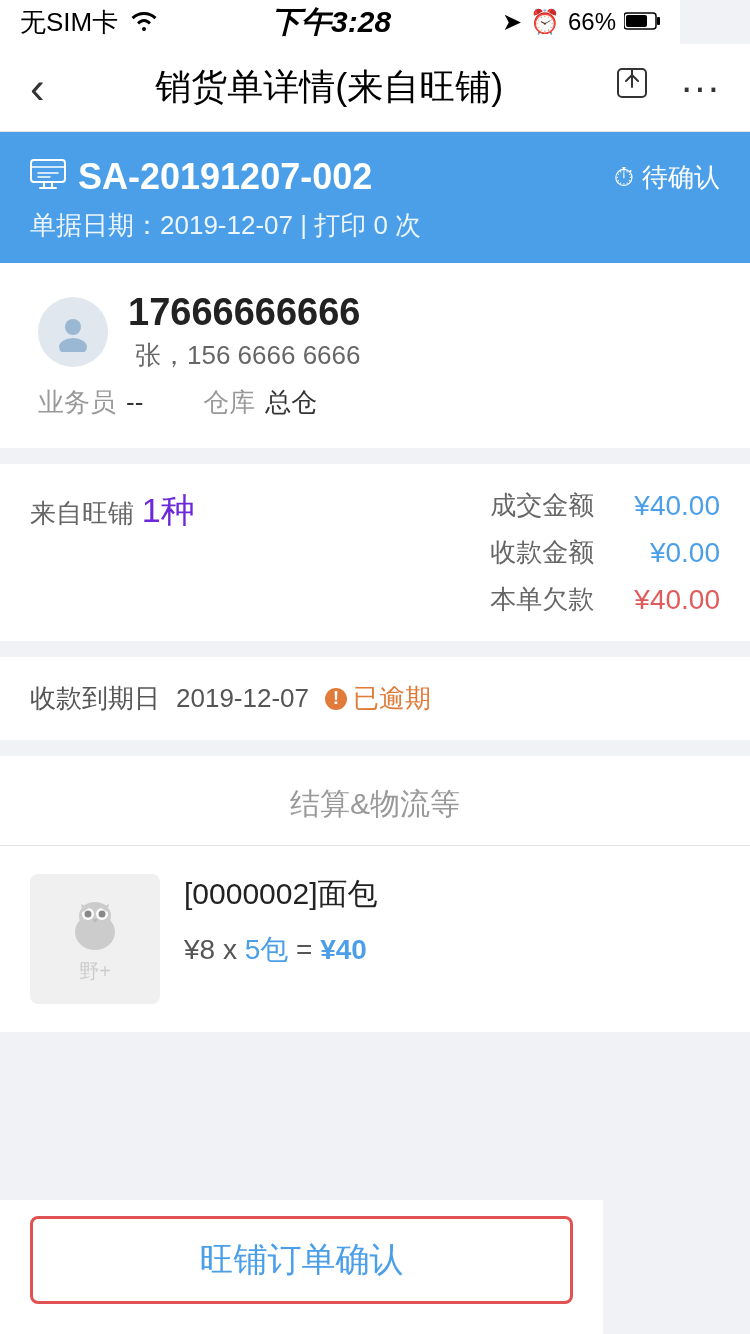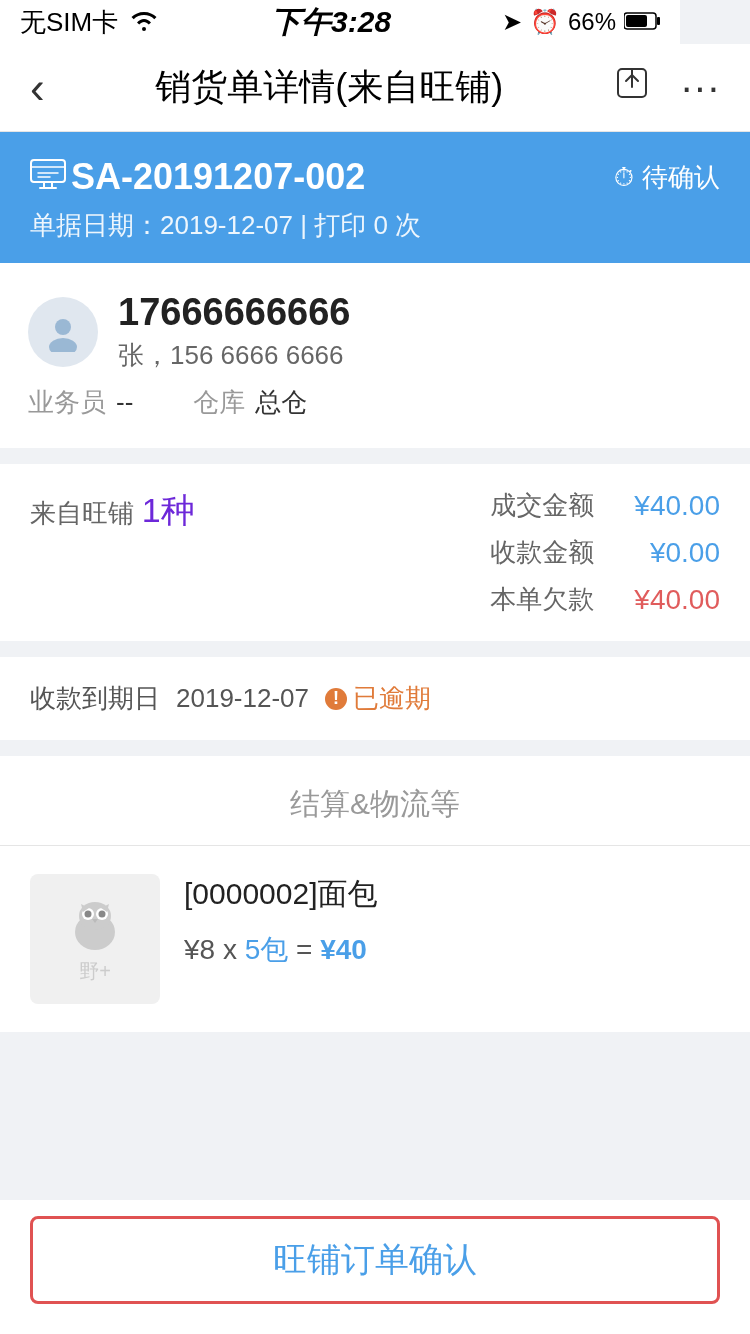--- a/index.html
+++ b/index.html
@@ -59,39 +59,40 @@
       justify-content: space-between;
       align-items: center;
       margin-bottom: 10px;
     }
     .order-id {
       font-size: 36px;
       font-weight: 700;
       color: #fff;
       display: flex;
       align-items: center;
-      gap: 5px;
+      gap: 12px;
     }
     .order-status {
       display: flex;
       align-items: center;
       gap: 8px;
       color: #fff;
       font-size: 26px;
     }
     .order-date {
       font-size: 26px;
       color: rgba(255,255,255,0.9);
     }
 
     
     .customer-card {
       background: #fff;
-      padding: 28px 28px;
+      padding: 28px 38px;
       margin-top: 0;
+      text-align: right;
     }
     .customer-top {
       display: flex;
       align-items: center;
       gap: 20px;
       margin-bottom: 12px;
     }
     .customer-avatar {
       width: 70px;
       height: 70px;
@@ -249,21 +250,21 @@
     .content-area {
       background: #f0f2f5;
       min-height: 200px;
     }
 
     
     .bottom-bar {
       position: fixed;
       bottom: 0;
       left: 0;
-      width: 750px;
+      width: 603px;
       background: #fff;
       padding: 16px 30px 30px;
     }
     .confirm-button {
       width: 100%;
       height: 88px;
       border: 3px solid #e05252;
       background: #fff;
       color: #4a9fe8;
       font-size: 34px;

